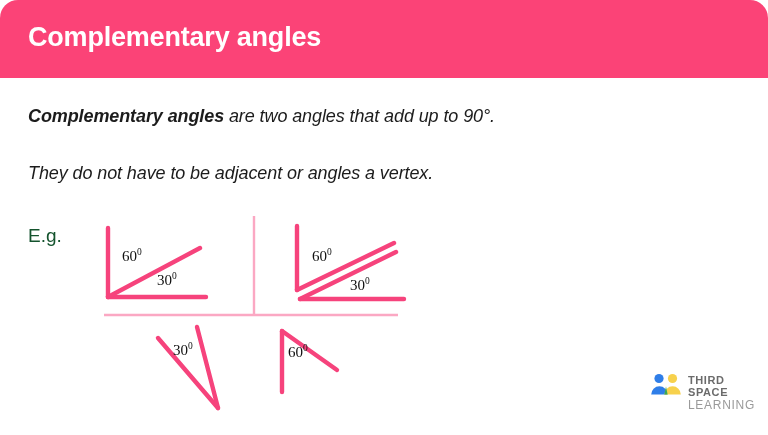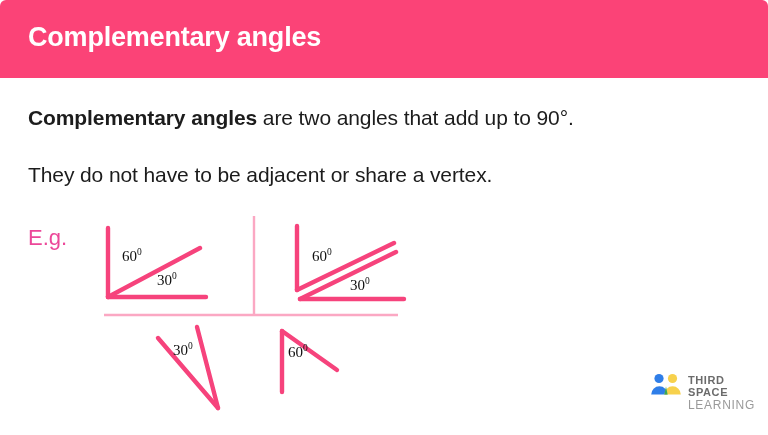--- a/index.html
+++ b/index.html
@@ -9,21 +9,21 @@
   }
   body {
     font-family: "Liberation Sans", sans-serif;
   }
   .slide {
     position: relative;
     width: 768px;
     height: 435px;
     background: #ffffff;
     overflow: hidden;
-    border-radius: 4px;
+    border-radius: 18px;
   }
   .header-bar {
     position: absolute;
     left: 0;
     top: 0;
     width: 768px;
     height: 78px;
     background: #fb4377;
     border-top-left-radius: 6px;
     border-top-right-radius: 6px;
@@ -34,34 +34,35 @@
     top: 22px;
     font-size: 27px;
     font-weight: 700;
     color: #ffffff;
     letter-spacing: -0.2px;
     white-space: nowrap;
   }
   .body-text {
     position: absolute;
     left: 28px;
-    font-size: 21px;
+    font-size: 18px;
     color: #1c1c1c;
     white-space: nowrap;
     letter-spacing: -0.1px;
+    font-style: italic;
   }
   .line-1 { top: 106px; }
   .line-2 { top: 163px; }
   .line-1 .bold { font-weight: 700; }
   .eg-label {
     position: absolute;
     left: 28px;
     top: 225px;
-    font-size: 22px;
-    color: #ec4899;
+    font-size: 19px;
+    color: #14532d;
   }
   .diagram {
     position: absolute;
     left: 0;
     top: 0;
     width: 768px;
     height: 435px;
     pointer-events: none;
   }
   .angle-label {
@@ -119,21 +120,21 @@
 <div class="slide">
 
   <div class="header-bar">
     <div class="header-title">Complementary angles</div>
   </div>
 
   <div class="body-text line-1">
     <span class="bold">Complementary angles</span><span> are two angles that add up to 90°.</span>
   </div>
 
-  <div class="body-text line-2">They do not have to be adjacent or share a vertex.</div>
+  <div class="body-text line-2">They do not have to be adjacent or angles a vertex.</div>
 
   <div class="eg-label">E.g.</div>
 
   <svg class="diagram" viewBox="0 0 768 435" width="768" height="435">
 
     <line x1="104" y1="315" x2="398" y2="315" stroke="#fba8c3" stroke-width="2.4"></line>
     <line x1="254" y1="216" x2="254" y2="315" stroke="#fba8c3" stroke-width="2.4"></line>
 
     <g>
       <line x1="108" y1="297" x2="108" y2="228" stroke="#f6437c" stroke-width="4.4" stroke-linecap="round"></line>

